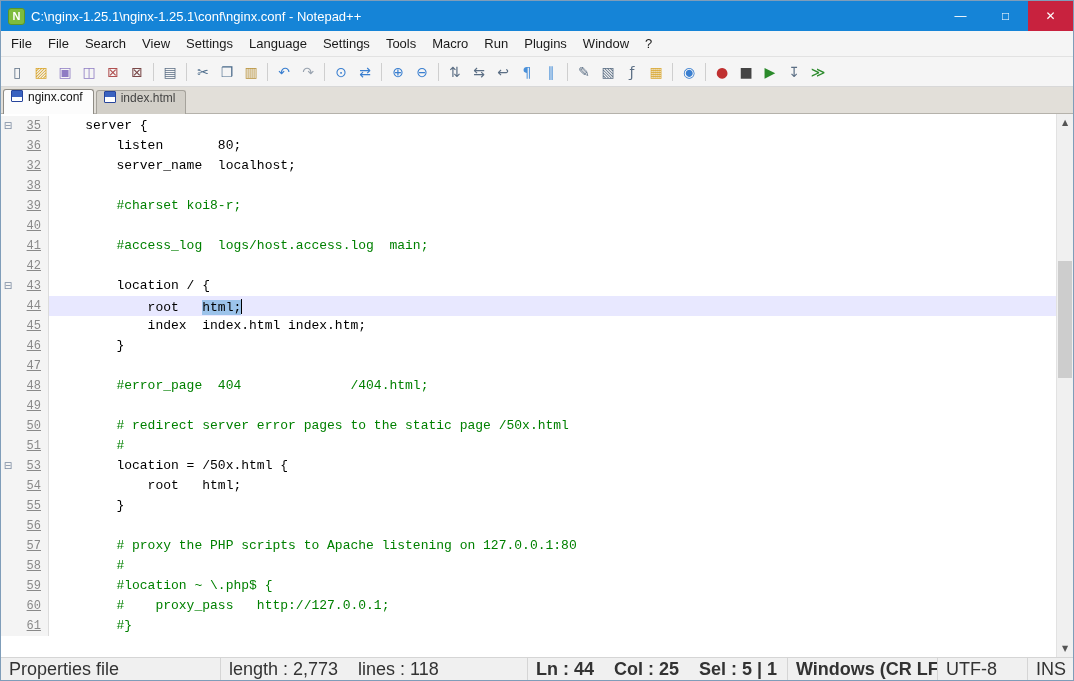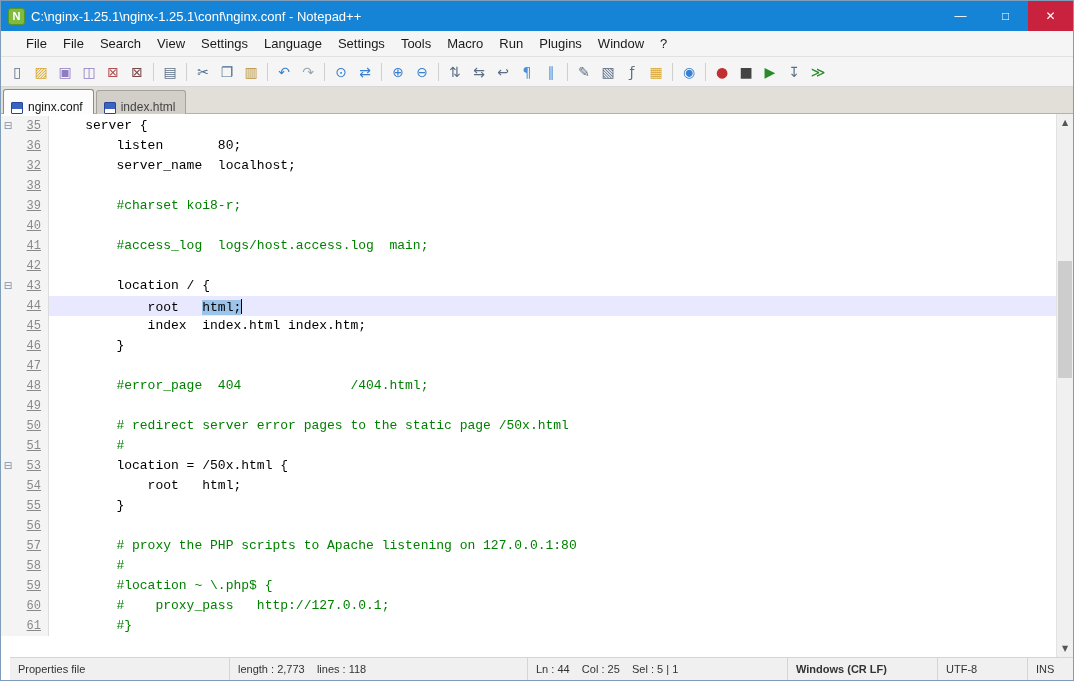--- a/index.html
+++ b/index.html
@@ -23,41 +23,41 @@
   .title { font-size:13px; white-space:nowrap; overflow:hidden; flex:1; }
   .win-controls { display:flex; height:100%; }
   .win-btn {
     width:45px; height:100%; display:flex; align-items:center; justify-content:center;
     font-size:12px; color:#fff; cursor:default;
   }
   .win-btn.close { background:rgba(232,17,35,.85); }
   
   .menubar {
     height:26px; background:#f5f5f5; border-bottom:1px solid #e2e2e2;
-    display:flex; align-items:center; padding-left:17px; flex:0 0 auto;
+    display:flex; align-items:center; padding-left:2px; flex:0 0 auto;
   }
   .menu-item { font-size:13px; color:#1a1a1a; padding:4px 8px; cursor:default; }
   
   .toolbar {
     height:30px; background:#f5f5f5; border-bottom:1px solid #d8d8d8;
     display:flex; align-items:center; padding-left:4px; flex:0 0 auto;
   }
   .tb {
     width:22px; height:22px; margin:0 1px; border:1px solid transparent; border-radius:2px;
     display:flex; align-items:center; justify-content:center;
     font-family:"DejaVu Sans", sans-serif; font-size:14px; cursor:default; background:transparent;
   }
   .tb-sep { width:1px; height:18px; background:#cfcfcf; margin:0 4px; }
   
   .tabbar {
     height:27px; background:#e2dfd9; display:flex; align-items:flex-end;
     padding:3px 4px 0 2px; flex:0 0 auto; border-bottom:1px solid #b5b2ab;
   }
   .tab {
-    height:24px; display:flex; align-items:flex-end; gap:5px;
+    height:24px; display:flex; align-items:flex-start; gap:5px;
     padding:0 10px 0 7px; margin-right:2px; font-size:12px; color:#444;
     background:#d2cfc8; border:1px solid #a5a29b; border-bottom:none;
     border-radius:3px 3px 0 0; cursor:default; position:relative; top:1px;
   }
   .tab.active { background:#fcfcfc; color:#111; height:25px; top:1px; border-color:#8f8c85; }
   .tab-floppy {
     width:12px; height:12px; border:1px solid #27459c; border-radius:1px;
     background:linear-gradient(#3b63c0 0 55%, #ffffff 55% 100%);
   }
   
@@ -80,29 +80,29 @@
   
   .vscroll { flex:0 0 17px; background:#f0f0f0; border-left:1px solid #e2e2e2; position:relative; }
   .vs-arrow {
     height:17px; display:flex; align-items:center; justify-content:center;
     color:#555; font-size:8px; font-family:"DejaVu Sans", sans-serif;
   }
   .vs-thumb { position:absolute; left:1px; right:1px; top:147px; height:117px; background:#cdcdcd; }
   
   .statusbar {
     height:23px; background:#f0f0f0; border-top:1px solid #d5d5d5;
-    display:flex; align-items:stretch; font-size:11px; color:#333; flex:0 0 auto;margin-left:9px;
+    display:flex; align-items:stretch; font-size:18px; color:#333; flex:0 0 auto;
   }
   .sb-cell {
     display:flex; align-items:center; padding:0 8px; border-right:1px solid #d5d5d5;
     white-space:pre; overflow:hidden;
   }
   .sb-doctype { flex:0 0 220px; }
   .sb-len { flex:1 1 auto; }
-  .sb-caret { flex:0 0 260px; }
+  .sb-caret { flex:0 0 260px;font-weight:bold; }
   .sb-eol { flex:0 0 150px;font-weight:bold; }
   .sb-enc { flex:0 0 90px; }
   .sb-ins { flex:0 0 45px; border-right:none; }
 </style>
 </head>
 <body>
 
 <div class="window">
 
   <div class="titlebar">

